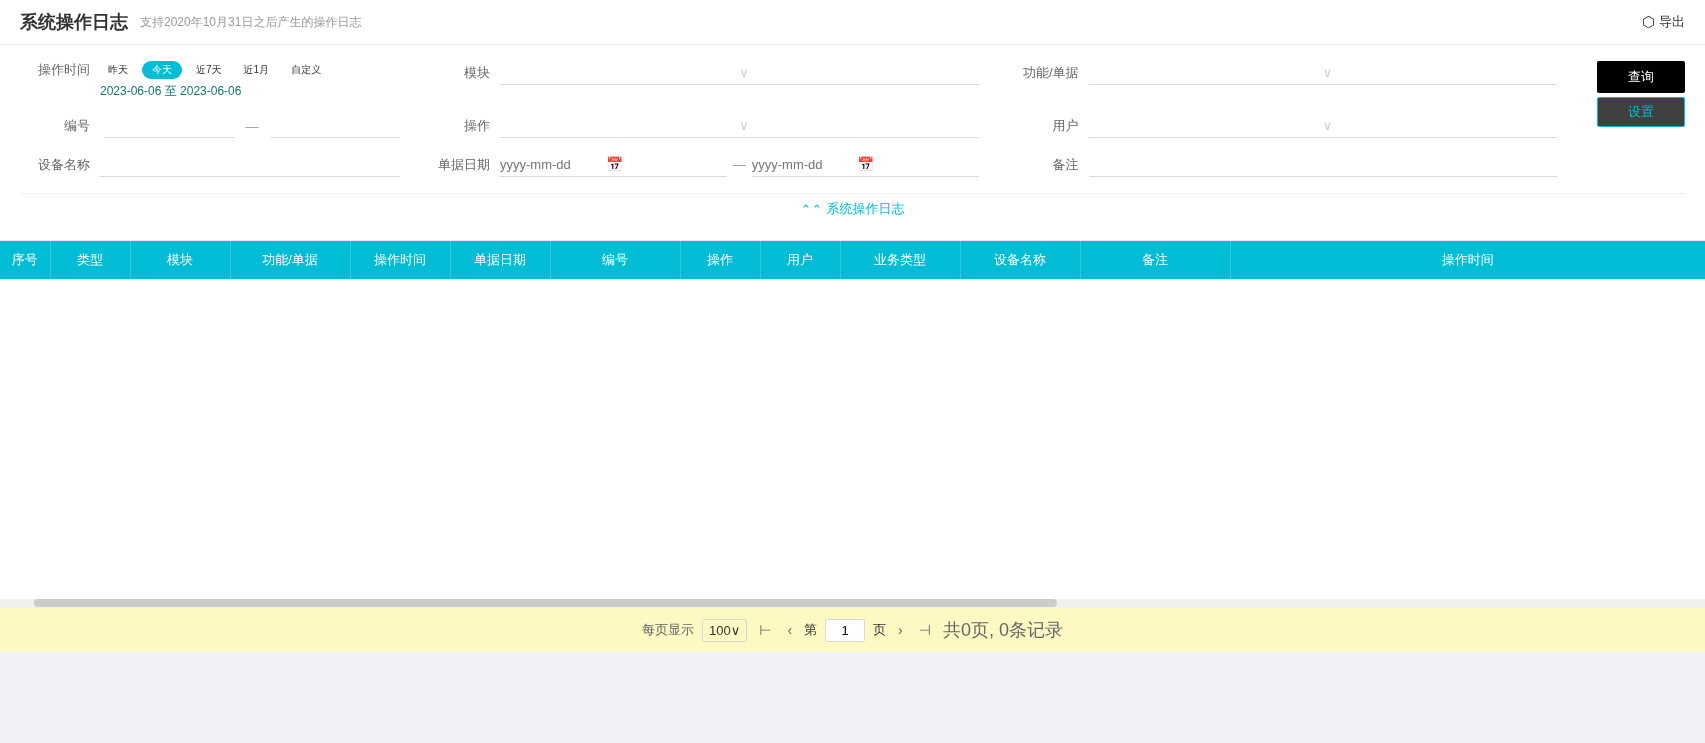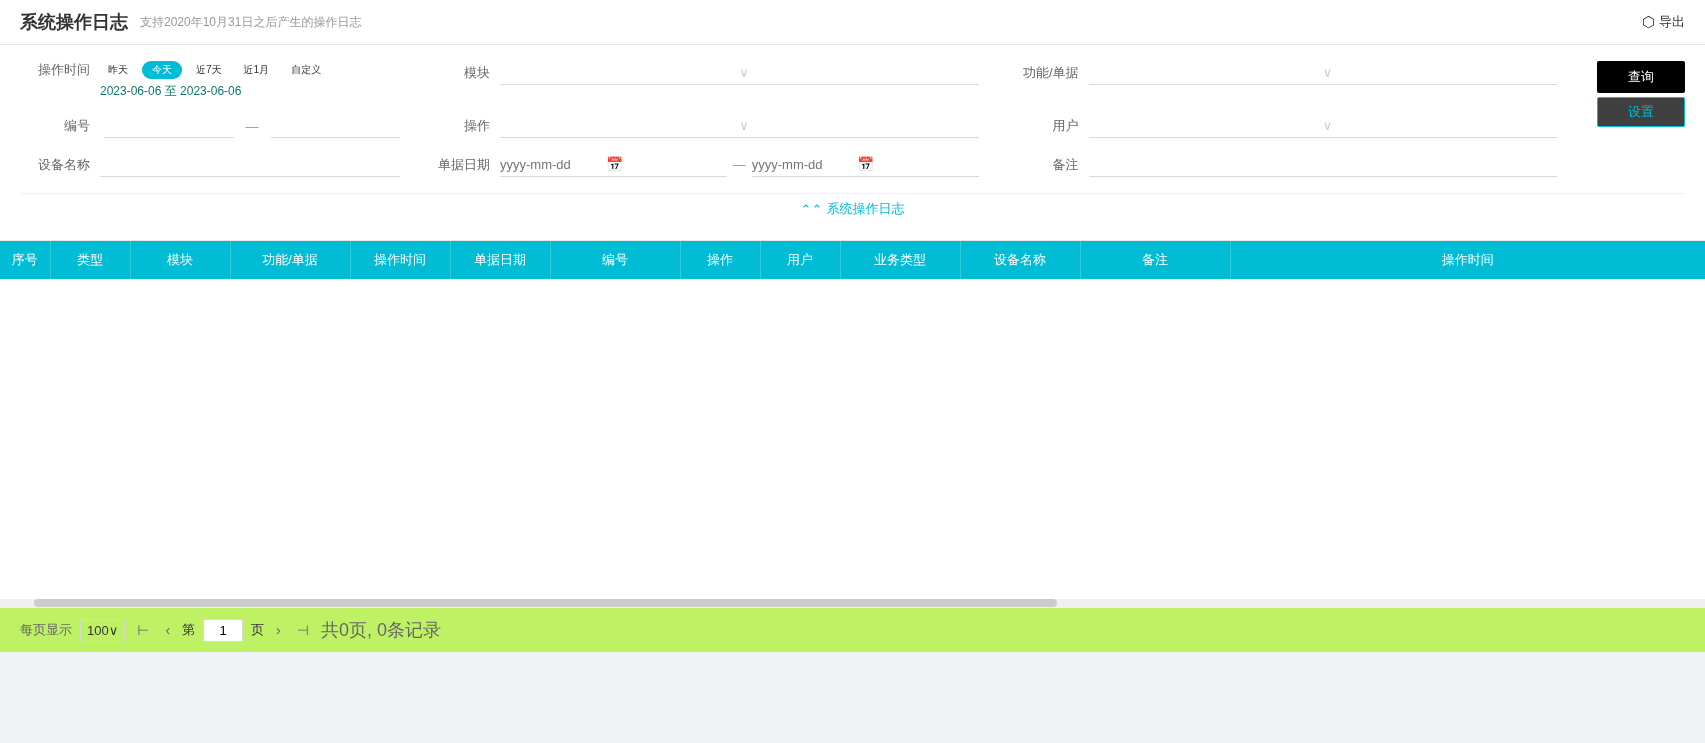--- a/index.html
+++ b/index.html
@@ -93,22 +93,22 @@
 
     .scrollbar-area {
       background: #f0f0f0; height: 8px; position: relative; overflow: hidden;
     }
     .scrollbar-thumb {
       background: #ccc; height: 100%; width: 60%; border-radius: 4px;
       position: absolute; left: 2%;
     }
 
     .pagination {
-      display: flex; align-items: center; justify-content: flex-start;
-      padding: 10px 20px; gap: 8px; background: #bef264; border-top: 1px solid #f0f0f0;
+      display: flex; align-items: center; justify-content: center;
+      padding: 10px 20px; gap: 8px; background: #fef9c3; border-top: 1px solid #f0f0f0;
     }
     .page-size-label { color: #666; font-size: 13px; }
     .page-size-select {
       display: flex; align-items: center; border: 1px solid #d9d9d9;
       padding: 3px 6px; border-radius: 2px; cursor: pointer; gap: 0; font-size: 13px;
     }
     .page-nav-btn {
       background: none; border: none; cursor: pointer; color: #666; font-size: 14px; padding: 2px 4px;
     }
     .page-nav-btn:disabled { color: #ccc; cursor: default; }

